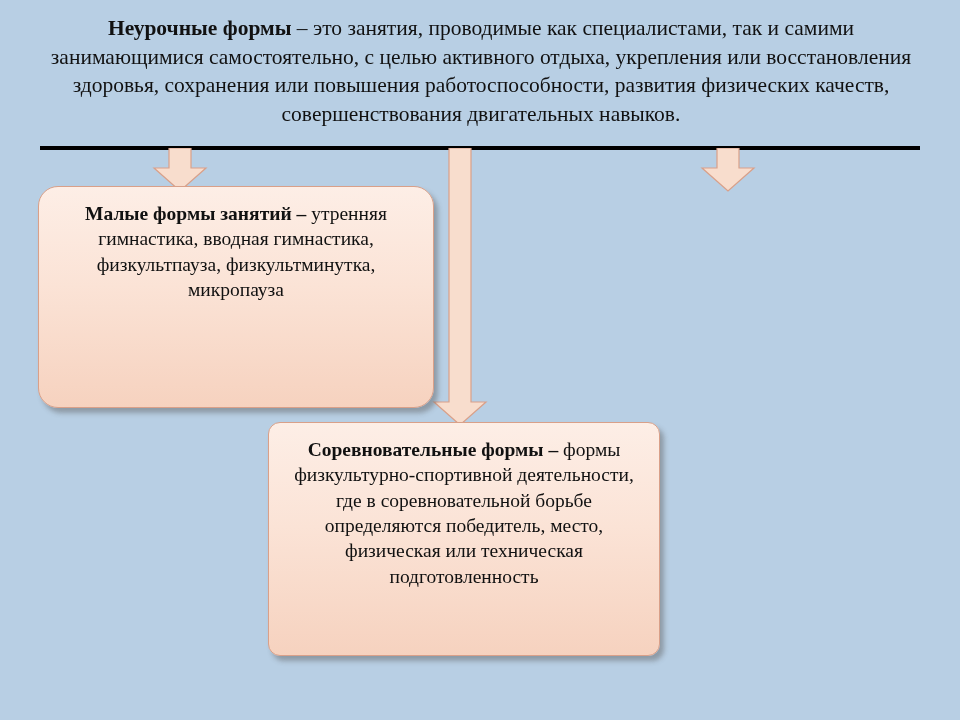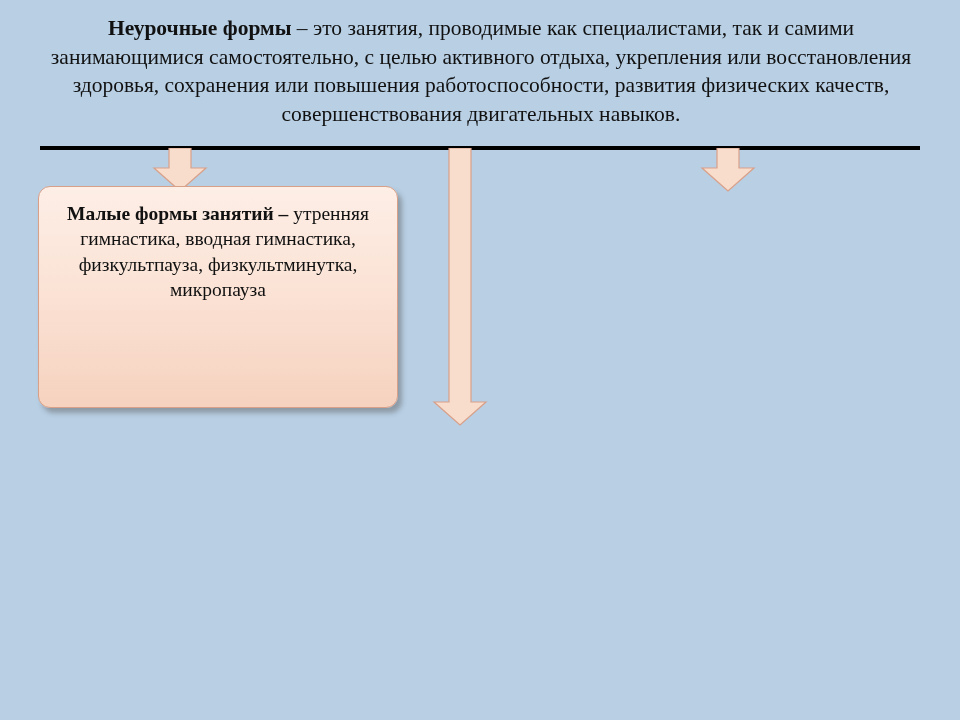--- a/index.html
+++ b/index.html
@@ -56,21 +56,21 @@
     padding: 14px 12px 10px 12px;
     text-align: center;
     font-size: 19.5px;
     line-height: 1.30;
     color: #111111;
   }
   .box .title {
     font-weight: bold;
   }
 
-  #box-small  { left: 38px;  top: 186px; width: 360px; height: 222px; }
+  #box-small  { left: 38px;  top: 186px; width: 396px; height: 222px; border-radius: 20px; }
   #box-large  { left: 566px; top: 186px; width: 330px; height: 232px; }
   #box-compet { left: 268px; top: 422px; width: 392px; height: 234px; }
 
   
   .arrow {
     position: absolute;
     width: 56px;
   }
   .arrow svg { display: block; }
 
@@ -105,14 +105,17 @@
     <svg width="56" height="44" viewBox="0 0 56 44">
       <polygon points="17,0 39,0 39,20 54,20 28,43 2,20 17,20" fill="#f8ddcd" stroke="#d9a089" stroke-width="1.2"></polygon>
     </svg>
   </div>
 
   <div class="box" id="box-small">
     <span class="title">Малые формы занятий – </span><span>утренняя гимнастика, вводная гимнастика, физкультпауза, физкультминутка, микропауза</span>
   </div>
 
 
+  <div class="box" id="box-compet">
+    <span class="title">Соревновательные формы – </span><span>формы физкультурно-спортивной деятельности, где в соревновательной борьбе определяются победитель, место, физическая или техническая подготовленность</span>
+  </div>
 
 </div>
 
 </body></html>

